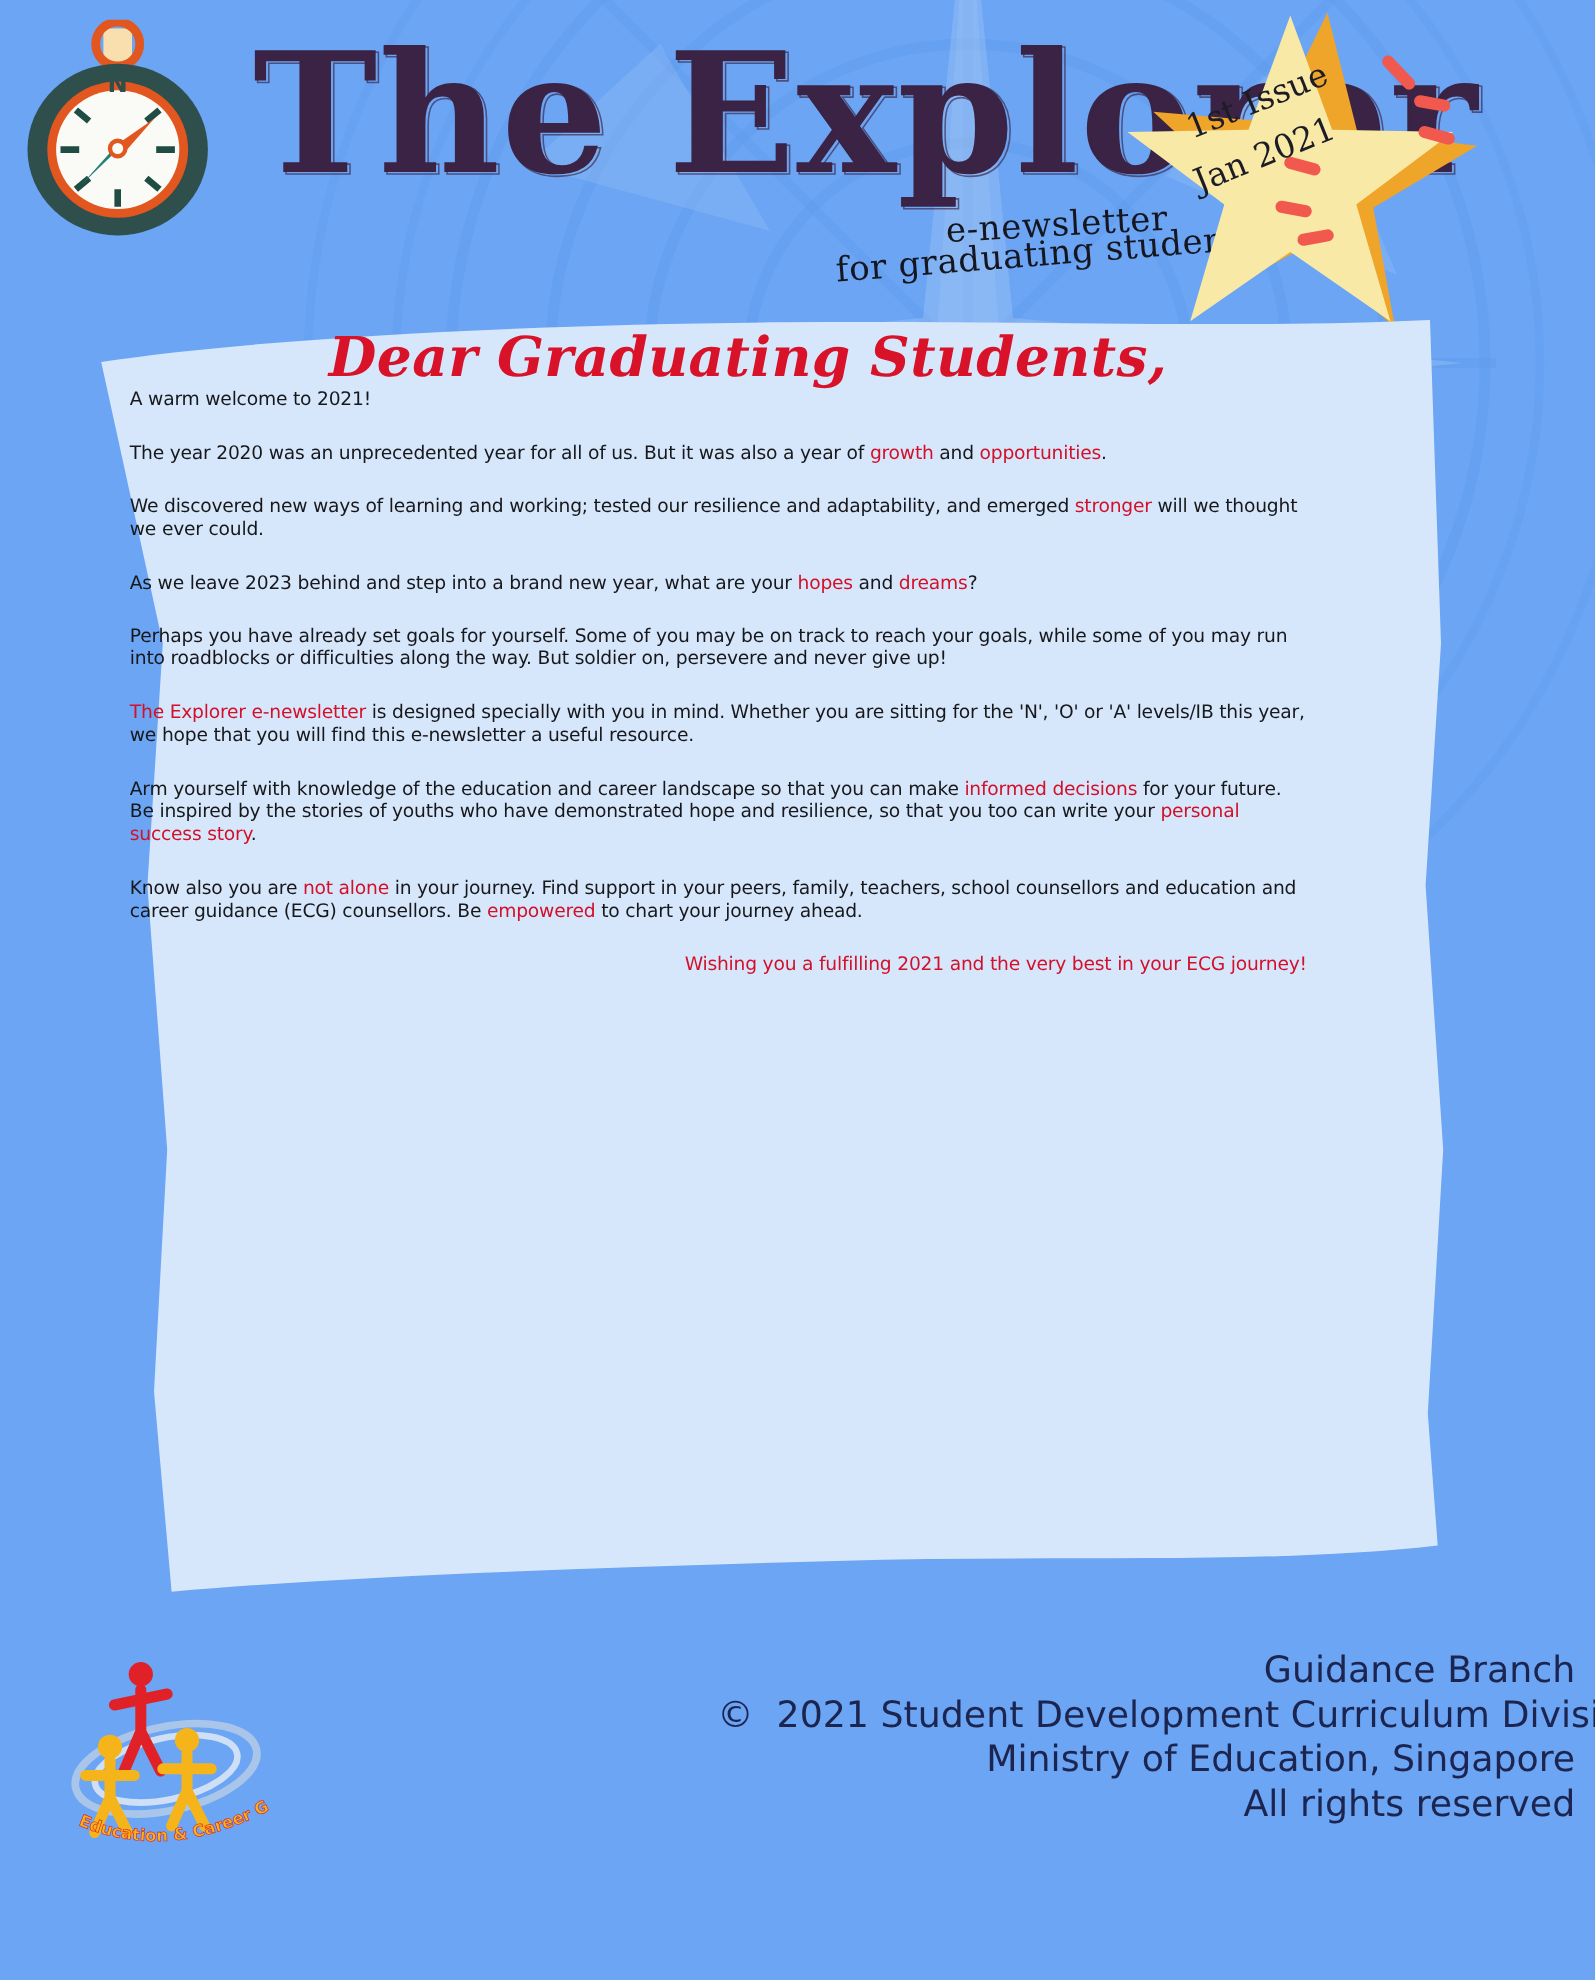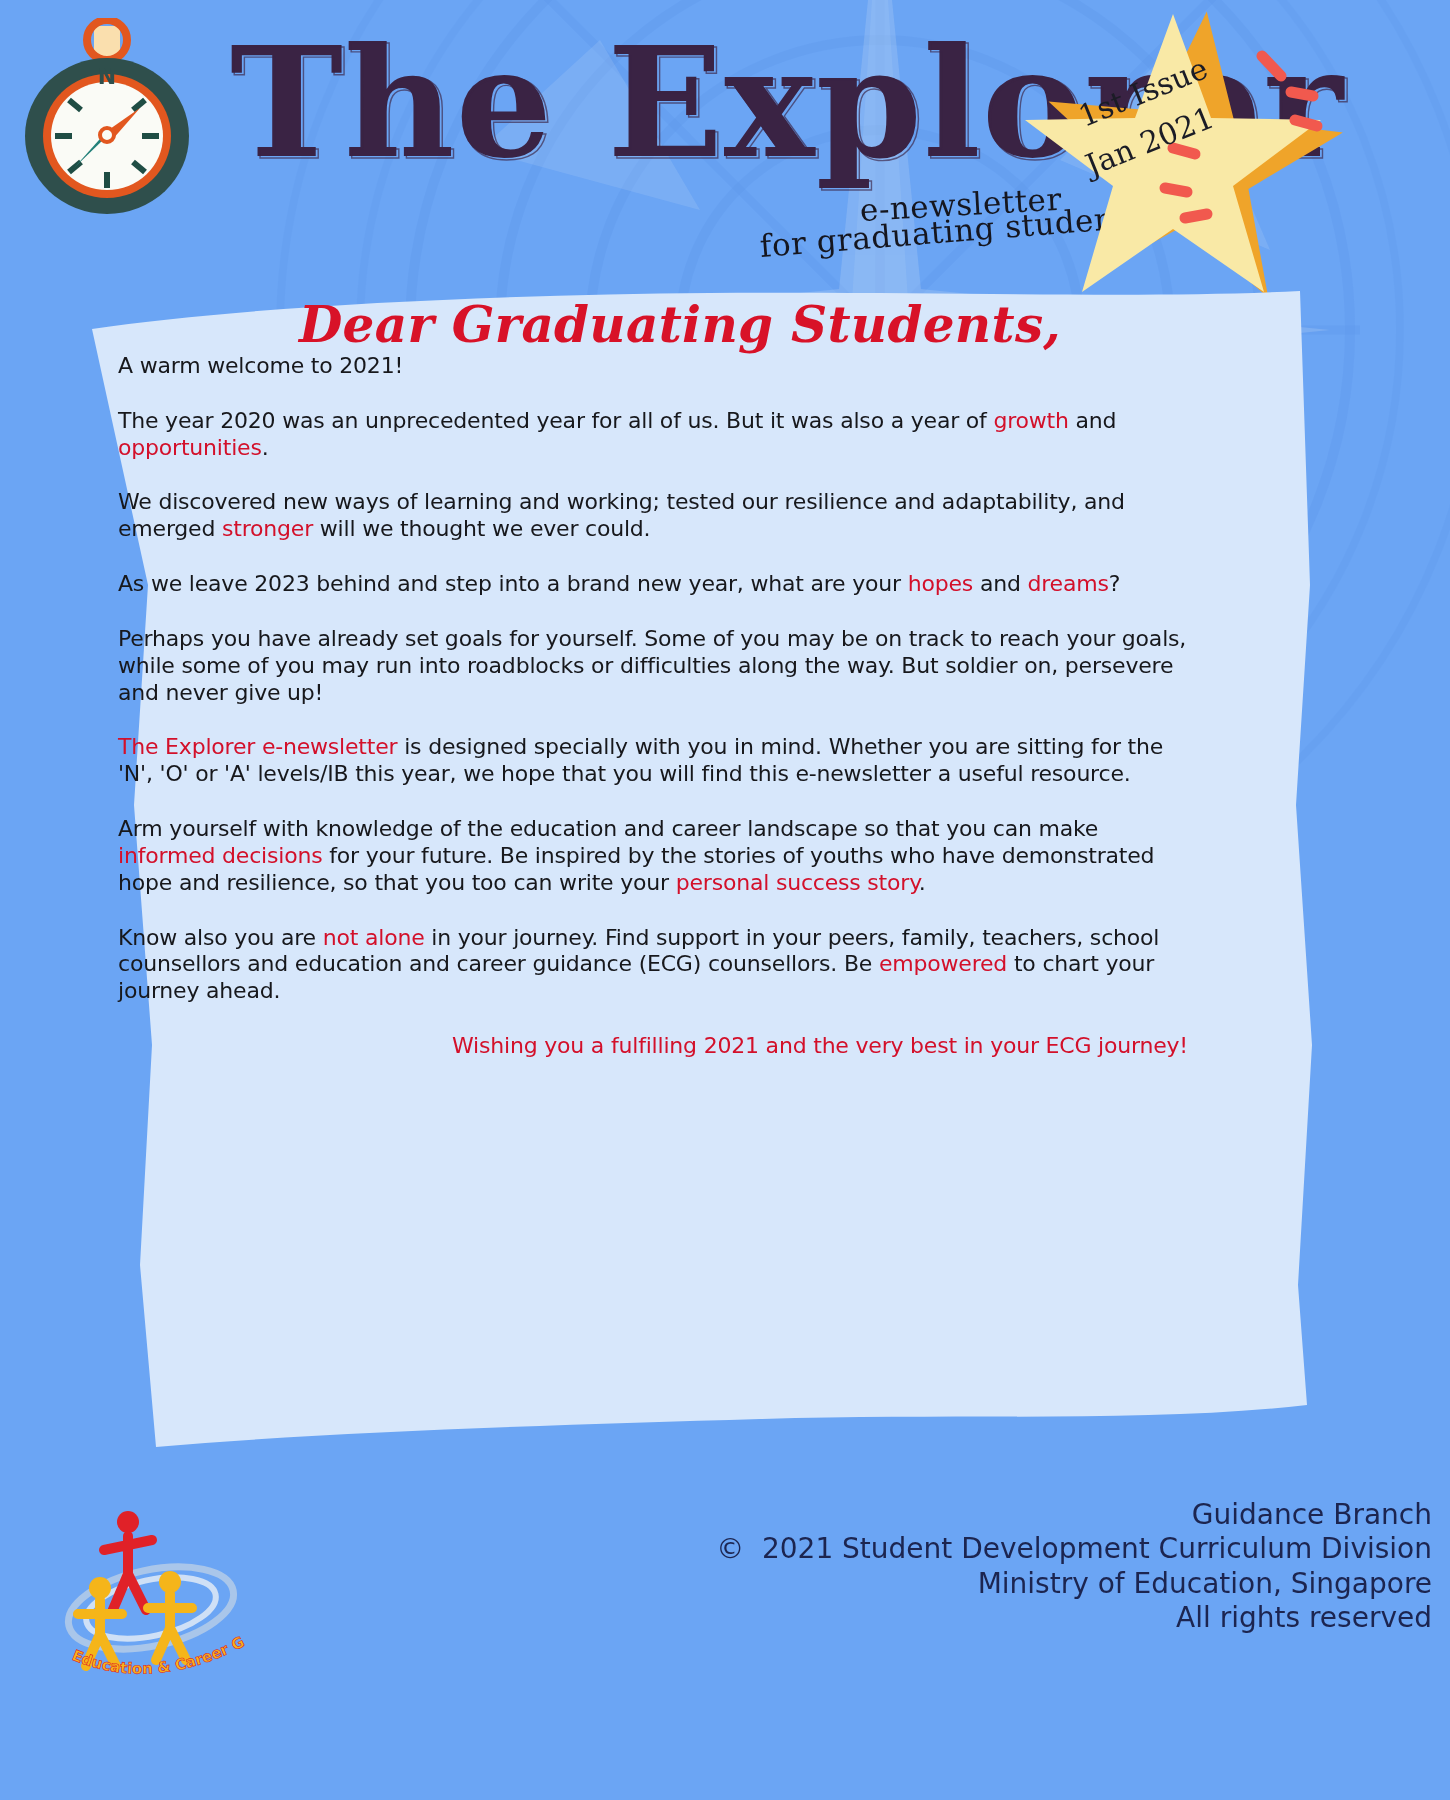--- a/index.html
+++ b/index.html
@@ -64,36 +64,36 @@
   #letter-title{
     position:absolute;left:0;top:10px;width:1240px;text-align:center;
     font-family:"DejaVu Serif", serif;
     font-style:italic;font-weight:bold;font-size:50px;color:#d81228;
     letter-spacing:.3px;
   }
 
   #body-copy{
     position:absolute;left:58px;top:68px;width:1070px;
     font-family:"DejaVu Sans", sans-serif;
-    font-size:22px;line-height:1.22;color:#17181c;
+    font-size:17px;line-height:1.22;color:#17181c;
     letter-spacing:-.2px;
   }
   #body-copy p{margin:0 0 28px 0;}
   #body-copy p:last-child{margin-bottom:0;}
   .hl{color:#d3102a;}
   .closing{color:#d3102a;text-align:right;}
 
   
   #ecg-logo{position:absolute;left:48px;top:1500px;width:215px;height:180px;}
   #ecg-logo svg{width:215px;height:180px;overflow:visible;}
 
   #footer-text{
     position:absolute;right:18px;top:1498px;width:780px;text-align:right;
     font-family:"DejaVu Sans", sans-serif;
-    font-size:28px;line-height:1.23;color:#1c2550;
+    font-size:33px;line-height:1.23;color:#1c2550;
   }
   #footer-text div{white-space:nowrap;}
   .copy-mark{display:inline-block;}
 </style>
 </head>
 <body>
 
 <div id="page">
 
   <svg id="wm-svg" class="watermark" viewBox="0 0 1450 1800" preserveAspectRatio="none">

